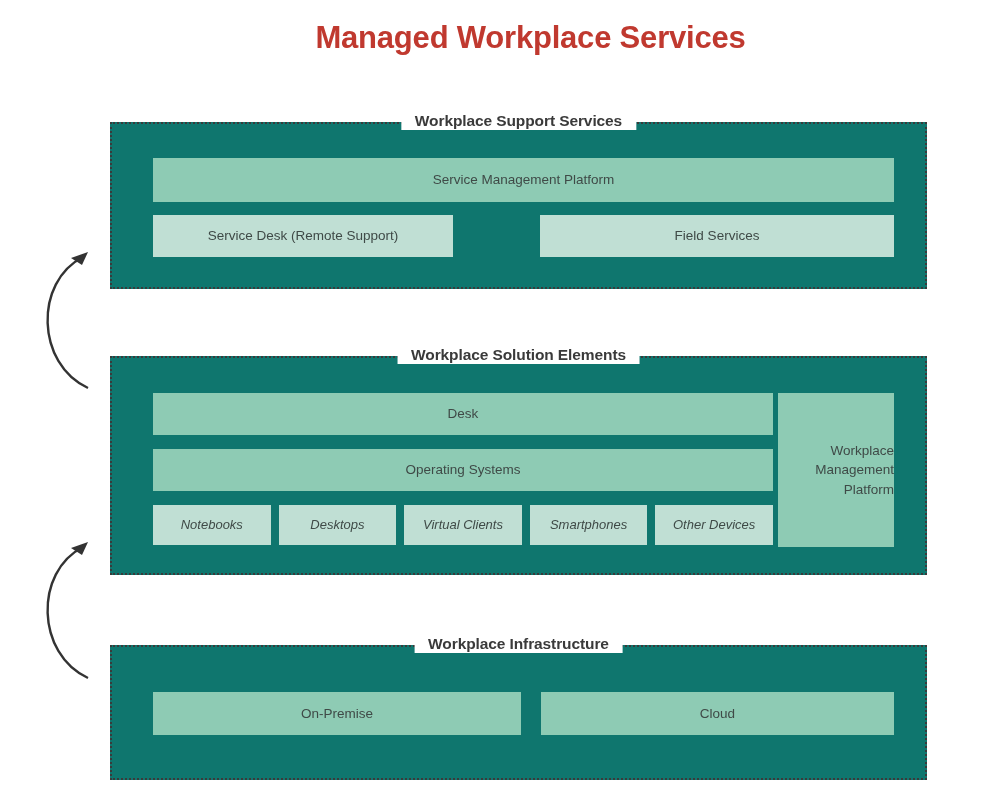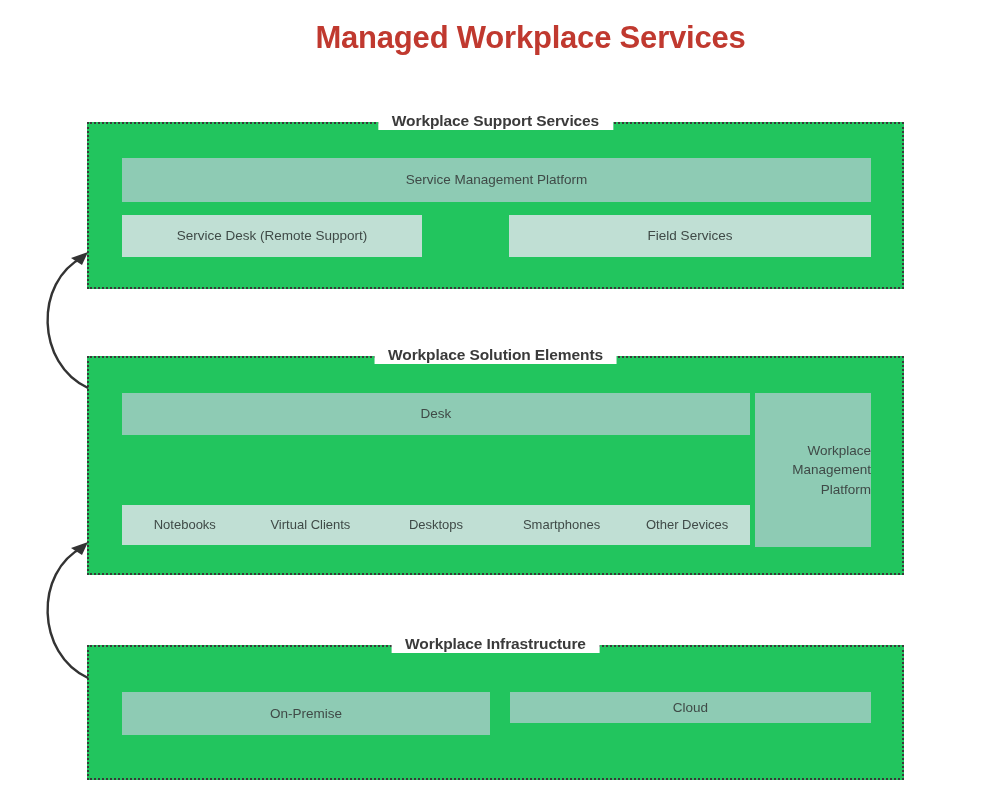--- a/index.html
+++ b/index.html
@@ -22,24 +22,24 @@
     font-size: 31px;
     font-weight: bold;
     color: #c0392f;
     letter-spacing: -0.2px;
     margin-left: 36px;
   }
 
   
   .section {
     position: absolute;
-    left: 87px;
+    left: 110px;
     width: 817px;
     border: 2px dotted #3a3a3a;
-    background: #22c55e;
+    background: #0f766e;
   }
 
   .section-title {
     position: absolute;
     top: -12px;
     left: 50%;
     transform: translateX(-50%);
     background: #ffffff;
     padding: 0 14px;
     font-size: 15.5px;
@@ -61,20 +61,21 @@
   .box {
     position: absolute;
     display: flex;
     align-items: center;
     justify-content: center;
     text-align: center;
     color: #3f4a47;
     font-size: 13.5px;
     line-height: 1.45;
     font-family: "Liberation Sans", sans-serif;
+    margin-left: 8px;
   }
   .box.dark  { background: #8ecbb4; }
   .box.light { background: #c0dfd4; }
 
   
   #sec-support { top: 122px; height: 167px; }
   #b-smp   { left: 0;    right: 0;   top: 34px; height: 44px; }
   #b-sdesk { left: 0;    width: 300px; top: 91px; height: 42px; }
   #b-field { left: 387px; right: 0;   top: 91px; height: 42px; }
 
@@ -82,32 +83,33 @@
   #sec-solution { top: 356px; height: 219px; }
   #b-apps { left: 0; right: 121px; top: 35px; height: 42px; }
   #b-os   { left: 0; right: 121px; top: 91px; height: 42px; }
   #b-wmp  { right: 0; width: 116px; top: 35px; height: 154px;
             flex-direction: column; align-items: flex-end; }
   .device-row {
     position: absolute;
     left: 0; right: 121px; top: 147px; height: 40px;
     display: flex;
     gap: 0;
+    font-style: italic;
   }
   .device-row .box {
     position: relative;
     flex: 1 1 0;
     height: 100%;
     font-size: 13px;
   }
 
   
   #sec-infra { top: 645px; height: 135px; }
   #b-onprem { left: 0;     width: 368px; top: 45px; height: 43px; }
-  #b-cloud  { left: 388px; right: 0;     top: 45px; height: 31px; }
+  #b-cloud  { left: 388px; right: 0;     top: 45px; height: 43px; }
 
   
   .arrow-svg { position: absolute; overflow: visible; }
   #arrow-1 { left: 28px; top: 238px; }
   #arrow-2 { left: 28px; top: 528px; }
   .arrow-path { fill: none; stroke: #333333; stroke-width: 2.4px; }
   .arrow-head { fill: #333333; }
 </style>
 </head>
 <body>
@@ -125,31 +127,32 @@
   </div>
 </div>
 
 <div class="section" id="sec-solution">
 
   <div class="section-title">Workplace Solution Elements</div>
 
   <div class="section-body">
     <div class="box dark" id="b-apps">Desk</div>
 
+    <div class="box dark" id="b-os">Operating Systems</div>
 
     <div class="box dark" id="b-wmp">
       <span>Workplace</span>
       <span>Management</span>
       <span>Platform</span>
     </div>
 
     <div class="device-row">
       <div class="box light">Notebooks</div>
+      <div class="box light">Desktops</div>
       <div class="box light">Virtual Clients</div>
-      <div class="box light">Desktops</div>
       <div class="box light">Smartphones</div>
       <div class="box light">Other Devices</div>
     </div>
   </div>
 </div>
 
 <div class="section" id="sec-infra">
 
   <div class="section-title">Workplace Infrastructure</div>
 

